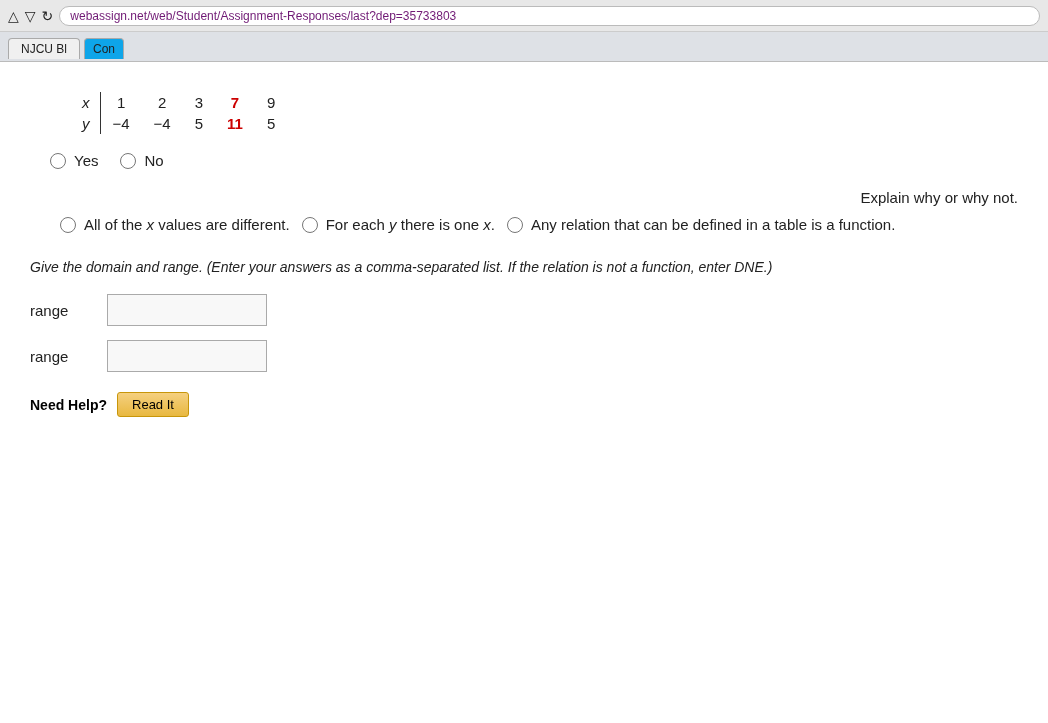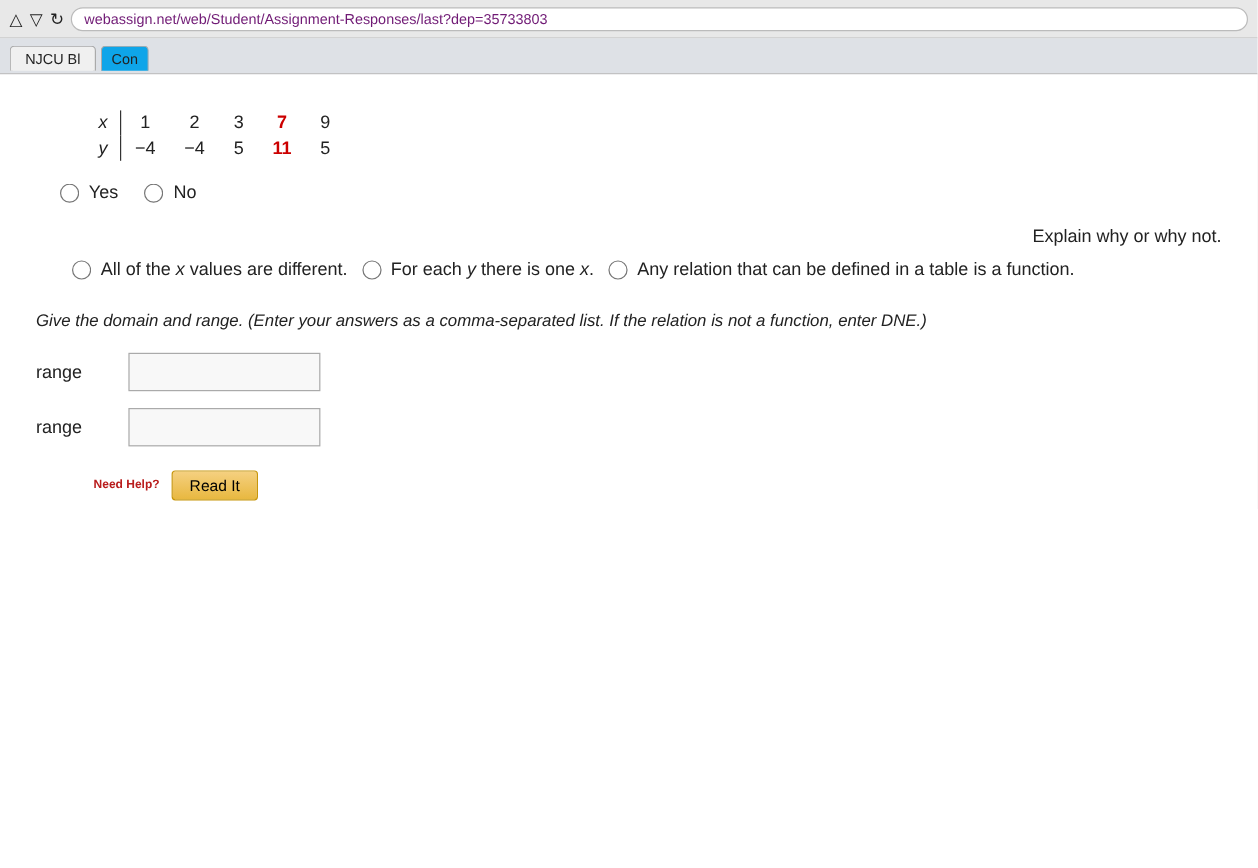--- a/index.html
+++ b/index.html
@@ -179,24 +179,23 @@
     }
 
     .need-help-section {
       margin-top: 20px;
       display: flex;
       align-items: center;
       gap: 10px;
     }
 
     .need-help-label {
-      color: #b91c1c;
+      color: #000000;
       font-weight: bold;
-      font-size: 10px;
-      margin-left: 48px;
+      font-size: 14px;
     }
 
     .read-it-btn {
       background: linear-gradient(to bottom, #f5d080, #e8b840);
       border: 1px solid #c8960a;
       border-radius: 3px;
       padding: 4px 14px;
       font-size: 13px;
       cursor: pointer;
       font-weight: normal;

